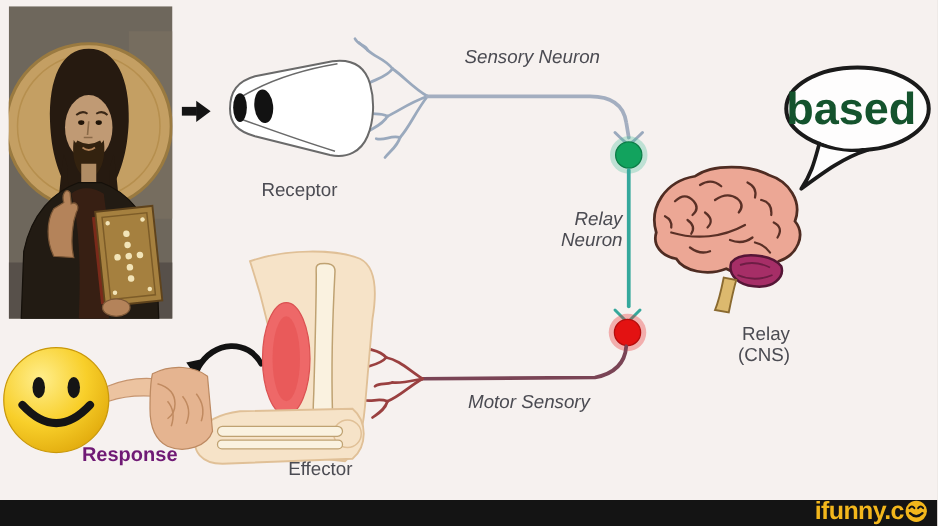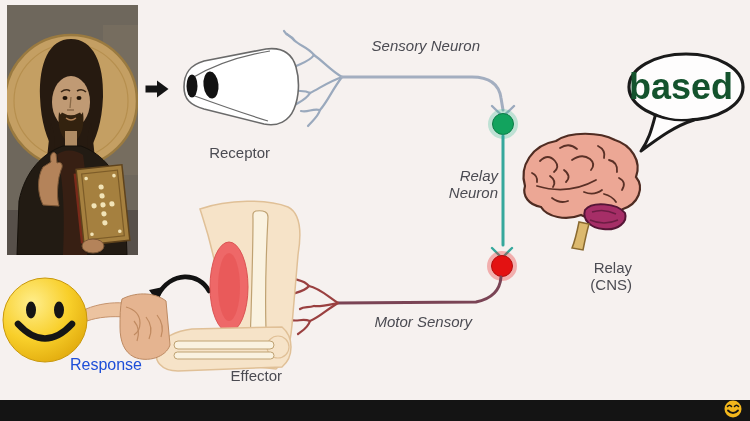--- a/index.html
+++ b/index.html
@@ -5,21 +5,21 @@
   html,body{margin:0;padding:0;background:#e9e4e2;}
   #stage{
     position:relative;width:750px;height:421px;overflow:hidden;
     background:#f6f1ef;
     font-family:"Liberation Sans", sans-serif;
   }
   #stage *{box-sizing:border-box;}
   .abs{position:absolute;}
   .lbl{position:absolute;color:#4b4b52;font-size:15px;text-align:right;line-height:17px;}
   .lbl.it{font-style:italic;}
-  .lbl.bold{font-weight:normal;color:#1d4ed8;font-size:16px;}
+  .lbl.bold{font-weight:bold;color:#701a75;font-size:16px;}
   #based-text{
     position:absolute;left:629px;top:70px;width:96px;text-align:center;
     font-size:36px;font-weight:bold;color:#14532d;letter-spacing:0px;line-height:34px;
   }
   #bottom-bar{
     position:absolute;left:0;top:400px;width:750px;height:21px;background:#141414;
   }
   #ifunny-logo{
     position:absolute;right:8px;top:398px;height:22px;display:flex;align-items:center;gap:1px;
     color:#f3b71c;font-weight:bold;font-size:20px;letter-spacing:-0.5px;
@@ -224,20 +224,21 @@
   <div class="lbl it" style="left:360px;top:313px;width:112px">Motor Sensory</div>
   <div class="lbl" style="left:560px;top:259px;width:72px">
     <div>Relay</div>
     <div>(CNS)</div>
   </div>
   <div class="lbl" style="left:192px;top:367px;width:90px">Effector</div>
   <div class="lbl bold" style="left:42px;top:356px;width:100px">Response</div>
 
   <div id="bottom-bar"></div>
   <div id="ifunny-logo">
+    <span>ifunny.c</span>
       <svg width="18" height="18" viewBox="0 0 18 18">
       <circle cx="9" cy="9" r="8.5" fill="#f3b71c"></circle>
       <path d="M3.5,6.5 q2,-2.5 4,0 M10.5,6.5 q2,-2.5 4,0" stroke="#141414" stroke-width="1.6" fill="none" stroke-linecap="round"></path>
       <path d="M4,10.5 q5,5 10,0" stroke="#141414" stroke-width="1.8" fill="none" stroke-linecap="round"></path>
     </svg>
   </div>
 
 </div>
 
 </body></html>

